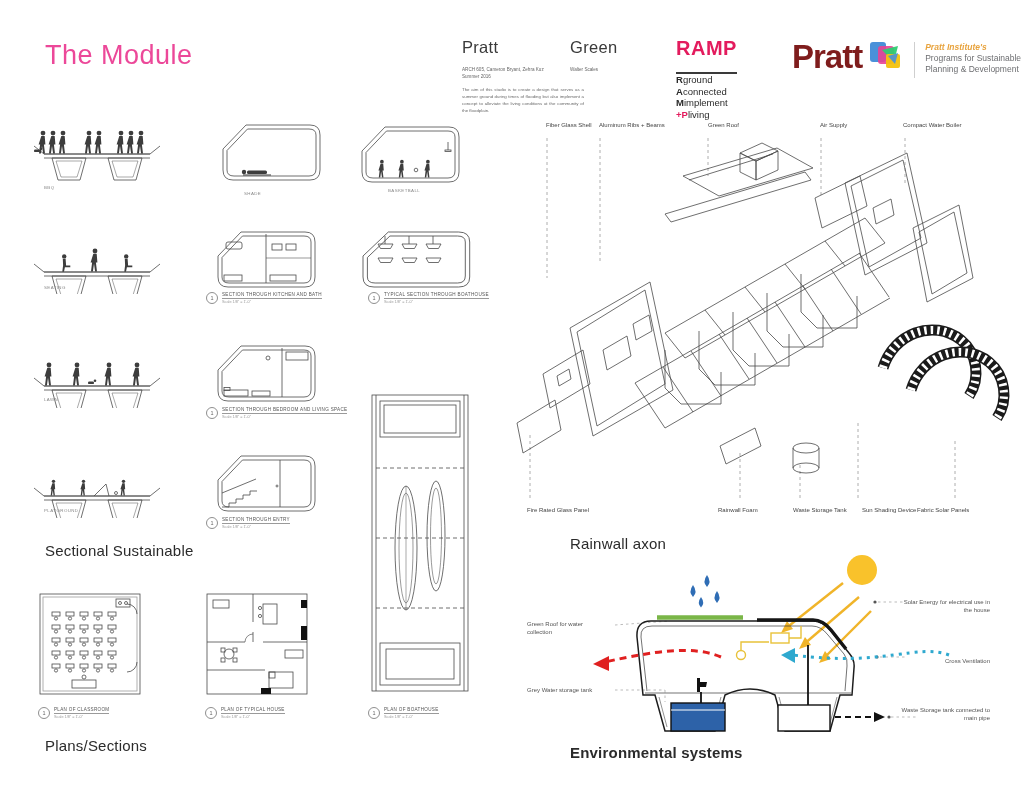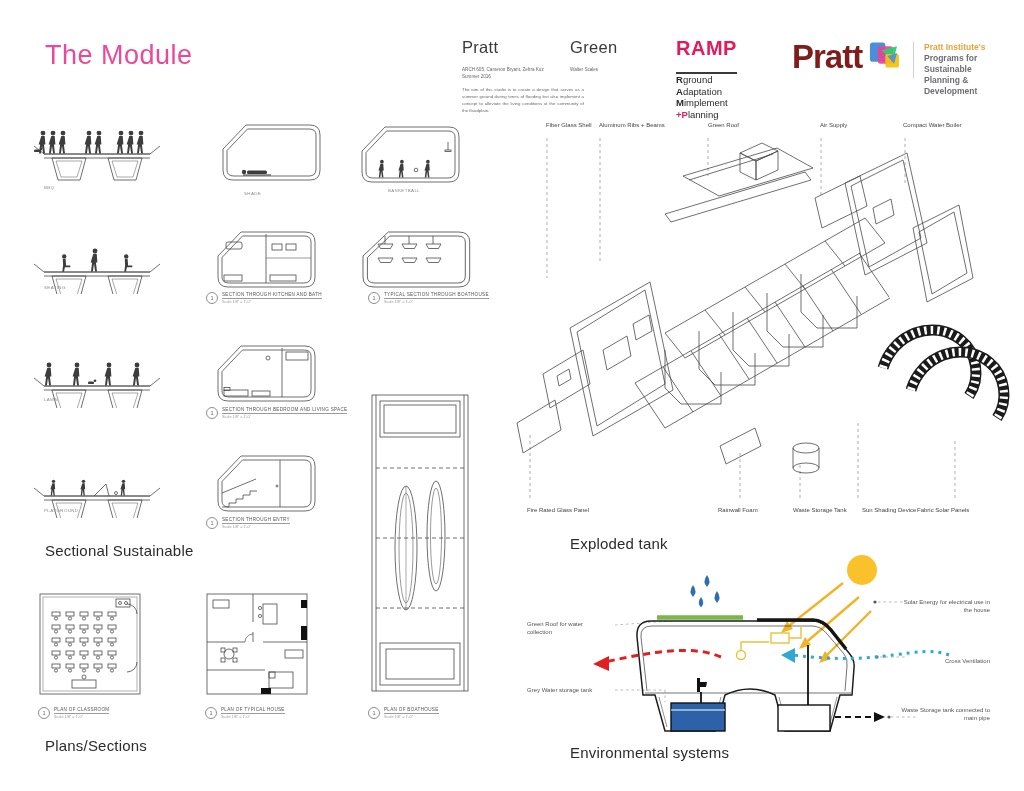--- a/index.html
+++ b/index.html
@@ -18,22 +18,22 @@
   .cap .t{font-size:4.6px;color:#555;letter-spacing:.3px;border-bottom:1px solid #9a9a9a;
           padding-bottom:1px;white-space:nowrap;}
   .cap .s{font-size:3.8px;color:#9a9a9a;margin-top:1px;}
   .axlabel{font-size:6px;color:#444;white-space:nowrap;}
   .envlabel{font-size:6px;color:#555;line-height:1.35;}
   .ramp-acr{font-size:20px;font-weight:800;letter-spacing:.5px;line-height:1;
             border-bottom:2px solid #3a3a3a;display:inline-block;padding-bottom:14px;}
   .ramp-line{font-size:9.5px;color:#2b2b2b;line-height:11.5px;}
   .ramp-line b{font-weight:800;}
   .pratt-word{font-size:33px;font-weight:800;letter-spacing:-1px;line-height:1;}
-  .pr-inst{font-size:8.5px;font-weight:bold;line-height:11px;}
-  .pr-prog{font-size:8.5px;font-weight:bold;line-height:11px;color:#6d6e71;}
+  .pr-inst{font-size:8.5px;font-weight:bold;line-height:11px;font-style:italic;}
+  .pr-prog{font-size:8.5px;font-weight:normal;line-height:11px;color:#6d6e71;}
   .vdiv{width:1px;background:#cfcfcf;}
   .right-align{text-align:right;}
 </style>
 </head>
 <body>
 
 <div class="board">
 
   <svg width="0" height="0" style="position:absolute">
     <defs>
@@ -68,23 +68,23 @@
     <div>Summer 2016</div>
   </div>
   <div class="abs tinyp" style="left:462px;top:86px;width:122px;">The aim of this studio is to create a design that serves as a summer ground during times of flooding but also implement a concept to alleviate the living conditions at the community of the floodplain.</div>
 
   <div class="abs colhead" style="left:570px;top:38px;">Green</div>
   <div class="abs tiny" style="left:570px;top:66px;">Walter Scales</div>
 
   <div class="abs" style="left:676px;top:38px;">
     <div class="ramp-acr" style="color:#e31b5d;">RAMP</div>
     <div class="ramp-line"><b>R</b><span>ground</span></div>
-    <div class="ramp-line"><b>A</b><span>daptation</span></div>
+    <div class="ramp-line"><b>A</b><span>connected</span></div>
     <div class="ramp-line"><b>M</b><span>implement</span></div>
-    <div class="ramp-line"><b style="color:#e31b5d;">+P</b><span>lanning</span></div>
+    <div class="ramp-line"><b style="color:#e31b5d;">+P</b><span>living</span></div>
   </div>
 
   <div class="abs" style="left:752px;top:40px;display:flex;align-items:flex-start;gap:6px;">
     <div class="pratt-word" style="color:#7f1d1d;margin-left:40px;">Pratt</div>
     <svg width="36" height="32" viewBox="0 0 36 32">
       <rect x="2" y="2" width="16" height="20" rx="3" fill="#4a90d9"></rect>
       <rect x="10" y="6" width="16" height="18" rx="3" fill="#e84393" opacity=".9"></rect>
       <polygon points="14,10 30,6 26,22" fill="#2ecc71" opacity=".95"></polygon>
       <rect x="18" y="14" width="14" height="14" rx="2" fill="#f4c20d" opacity=".95"></rect>
       <polygon points="20,16 30,13 27,24" fill="#4a90d9" opacity=".9"></polygon>
@@ -504,21 +504,21 @@
       <path d="M396,262 C406,228 446,212 474,234 C490,247 494,272 482,290" stroke="#fff" stroke-width="8" stroke-dasharray="2.5 4"></path>
     </g>
   </svg>
 
   <div class="abs axlabel" style="left:527px;top:507px;">Fire Rated Glass Panel</div>
   <div class="abs axlabel" style="left:718px;top:507px;">Rainwall Foam</div>
   <div class="abs axlabel" style="left:793px;top:507px;">Waste Storage Tank</div>
   <div class="abs axlabel" style="left:862px;top:507px;">Sun Shading Device</div>
   <div class="abs axlabel" style="left:917px;top:507px;">Fabric Solar Panels</div>
 
-  <div class="abs secthead" style="left:570px;top:535px;">Exploded tank</div>
+  <div class="abs secthead" style="left:570px;top:535px;">Rainwall axon</div>
 
   <svg class="abs" style="left:525px;top:545px;" width="490" height="200" stroke="#222" fill="none" stroke-width="1.2">
     <g stroke="#aaa" stroke-width="0.8" stroke-dasharray="2.5 3">
       <line x1="90" y1="80" x2="145" y2="76"></line>
       <line x1="90" y1="145" x2="140" y2="145"></line>
         <line x1="140" y1="145" x2="140" y2="157"></line>
       <line x1="353" y1="57" x2="379" y2="57"></line>
       <line x1="355" y1="112" x2="380" y2="112"></line>
       <line x1="366" y1="172" x2="392" y2="172"></line>
     </g>
@@ -584,15 +584,15 @@
       <polygon points="360,172 349,167 349,177" fill="#111" stroke="none"></polygon>
     </g>
   </svg>
 
   <div class="abs envlabel" style="left:527px;top:620px;width:82px;">Green Roof for water collection</div>
   <div class="abs envlabel" style="left:527px;top:686px;width:90px;">Grey Water storage tank</div>
   <div class="abs envlabel right-align" style="left:898px;top:598px;width:92px;">Solar Energy for electrical use in the house</div>
   <div class="abs envlabel right-align" style="left:898px;top:657px;width:92px;">Cross Ventilation</div>
   <div class="abs envlabel right-align" style="left:898px;top:706px;width:92px;">Waste Storage tank connected to main pipe</div>
 
-  <div class="abs secthead" style="left:570px;top:744px;">Environmental systems</div>
+  <div class="abs secthead" style="left:570px;top:744px;font-weight:bold;">Environmental systems</div>
 
 </div>
 
 </body></html>

